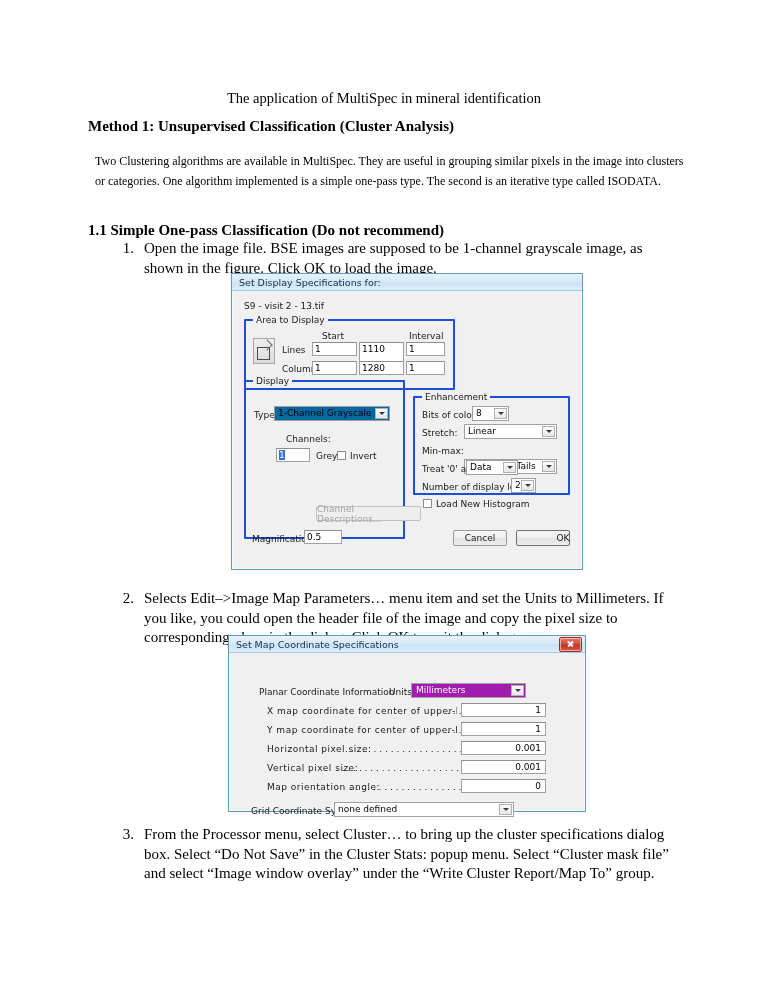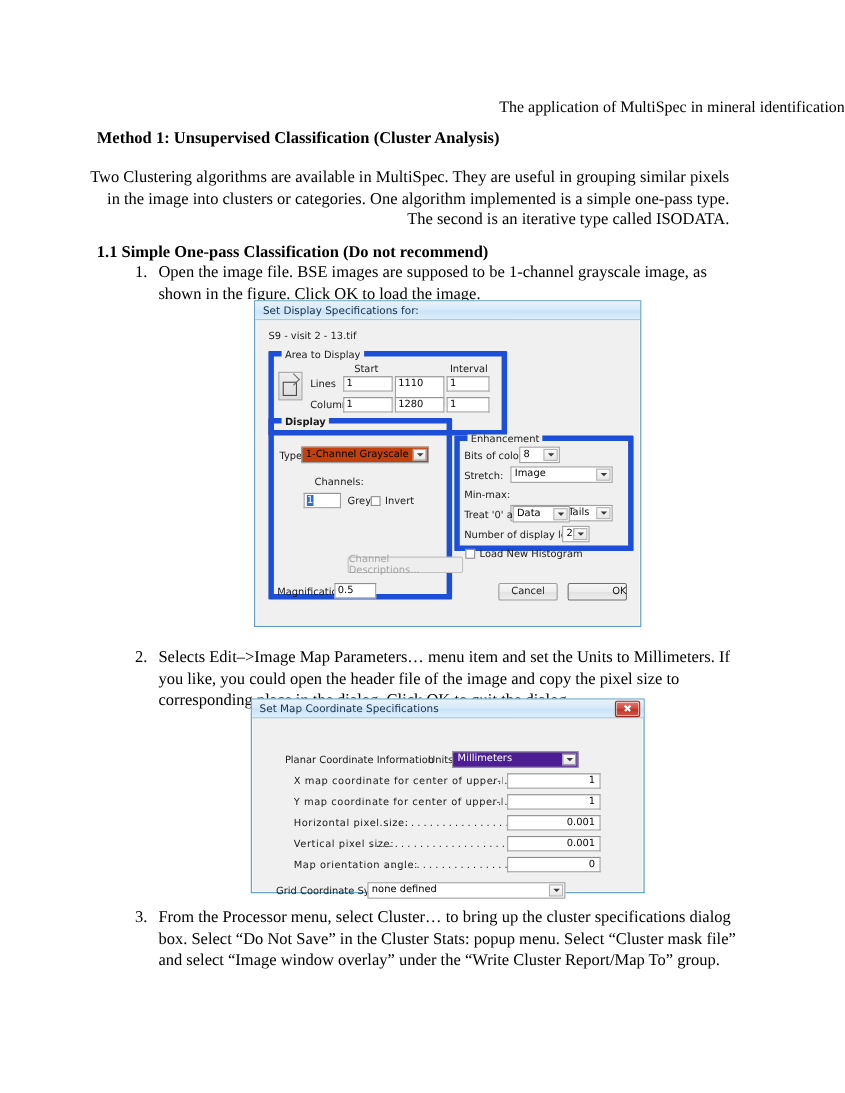--- a/index.html
+++ b/index.html
@@ -21,41 +21,41 @@
     left: 0; top: 0;
     width: 768px;
     height: 994px;
   }
 
   
   .doc-title {
     position: absolute;
     left: 0; top: 89px;
     width: 768px;
-    text-align: right;
+    text-align: center;
     font-size: 14.5px;
     line-height: 18px;
   }
   .heading {
     position: absolute;
     left: 88px;
     font-weight: bold;
     font-size: 15px;
     line-height: 19px;
   }
   #h-method { top: 117px; }
   #h-sub    { top: 221px; }
 
   .para {
     position: absolute;
-    left: 72px;
+    left: 95px;
     width: 591px;
-    font-size: 15px;
+    font-size: 12px;
     line-height: 19.6px;
-    text-align: right;
+    text-align: left;
   }
   #p-intro { top: 152px; }
 
   .numlist {
     position: absolute;
     left: 110px;
     width: 570px;
     font-size: 15px;
     line-height: 19.6px;
   }
@@ -120,21 +120,21 @@
     margin-left: -3.5px; margin-top: -0.8px;
   }
   .close-btn::before { transform: rotate(45deg); }
   .close-btn::after  { transform: rotate(-45deg); }
 
   .dlg-body { position: relative; }
 
   
   .groupbox {
     position: absolute;
-    border: 5px solid #1d4ed8;
+    border: 2px solid #1d4ed8;
     border-radius: 1px;
   }
   .groupbox > .gb-label {
     position: absolute;
     top: -6px; left: 7px;
     background: #f0f0f0;
     padding: 0 3px;
     font-size: 9px;
     color: #1a1a1a;
     white-space: nowrap;
@@ -172,22 +172,22 @@
     border: 1px solid #a0a0a0;
     box-sizing: border-box;
     font-size: 9px;
     line-height: 13px;
     padding: 0 16px 0 3px;
     color: #000;
     white-space: nowrap;
     overflow: hidden;
     cursor: pointer;
   }
-  .combo.grayed { background: #c2410c; }
-  .combo.sel-blue { background: #4c1d95; color: #ffffff; padding-left: 4px; }
+  .combo.grayed { background: #0369a1; }
+  .combo.sel-blue { background: #a21caf; color: #ffffff; padding-left: 4px; }
   .combo .arrowbox {
     position: absolute;
     right: 1px; top: 1px; bottom: 1px;
     width: 13px;
     background: linear-gradient(to bottom, #fbfbfb, #e6e6e6);
     border: 1px solid #b0b0b0;
     box-sizing: border-box;
   }
   .combo .arrowbox::after {
     content: "";
@@ -315,21 +315,21 @@
       <div class="lbl" style="left:50px; top:54px;">Lines</div>
       <div class="tfield" style="left:80px; top:51px; width:45px; height:14px;">1</div>
       <div class="tfield" style="left:127px; top:51px; width:45px; height:27px;">1110</div>
       <div class="tfield" style="left:174px; top:51px; width:39px; height:14px;">1</div>
 
       <div class="lbl" style="left:50px; top:73px;">Columns</div>
       <div class="tfield" style="left:80px; top:70px; width:45px; height:14px;">1</div>
       <div class="tfield" style="left:127px; top:70px; width:45px; height:14px;">1280</div>
       <div class="tfield" style="left:174px; top:70px; width:39px; height:14px;">1</div>
 
-      <div class="groupbox" style="left:12px; top:89px; width:157px; height:155px;font-weight:bold;">
+      <div class="groupbox" style="left:12px; top:89px; width:157px; height:155px;">
         <span class="gb-label">Display</span>
       </div>
 
       <div class="lbl" style="left:22px; top:119px;">Type:</div>
       <div class="combo grayed" style="left:42px; top:115px; width:116px; height:15px;">
         <span>1-Channel Grayscale</span>
         <span class="arrowbox"></span>
       </div>
 
       <div class="lbl" style="left:54px; top:143px;">Channels:</div>
@@ -351,21 +351,21 @@
       </div>
 
       <div class="lbl" style="left:190px; top:119px;">Bits of color:</div>
       <div class="combo" style="left:240px; top:115px; width:37px; height:15px;">
         <span>8</span>
         <span class="arrowbox"></span>
       </div>
 
       <div class="lbl" style="left:190px; top:137px;">Stretch:</div>
       <div class="combo" style="left:232px; top:133px; width:93px; height:15px;">
-        <span>Image</span>
+        <span>Linear</span>
         <span class="arrowbox"></span>
       </div>
 
       <div class="lbl" style="left:190px; top:155px;">Min-max:</div>
       <div class="combo" style="left:232px; top:168px; width:93px; height:15px;">
         <span>Clip 2% of Tails</span>
         <span class="arrowbox"></span>
       </div>
 
       <div class="lbl" style="left:190px; top:173px;">Treat '0' as:</div>

